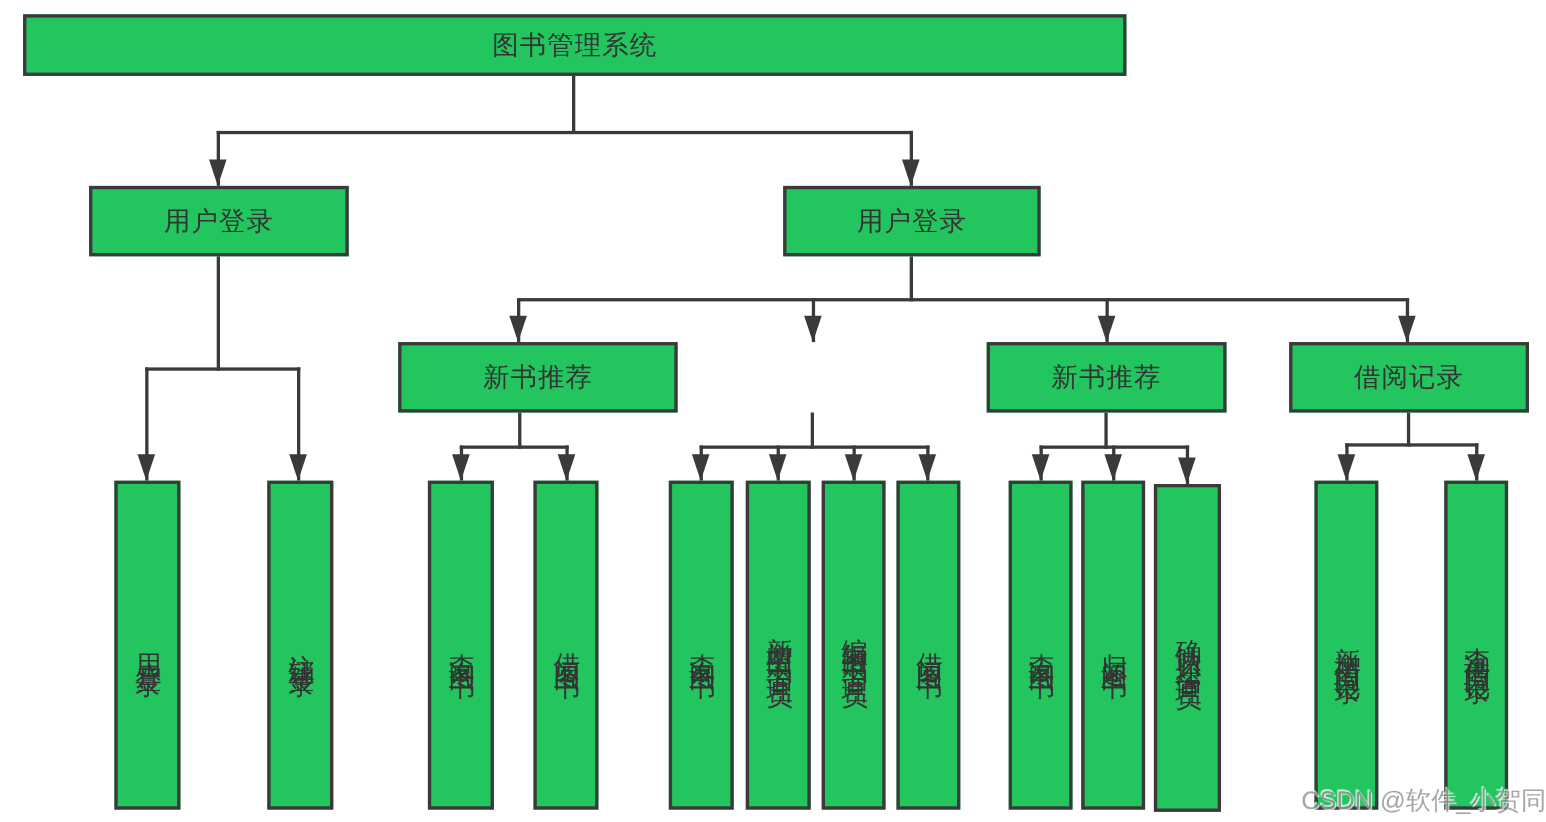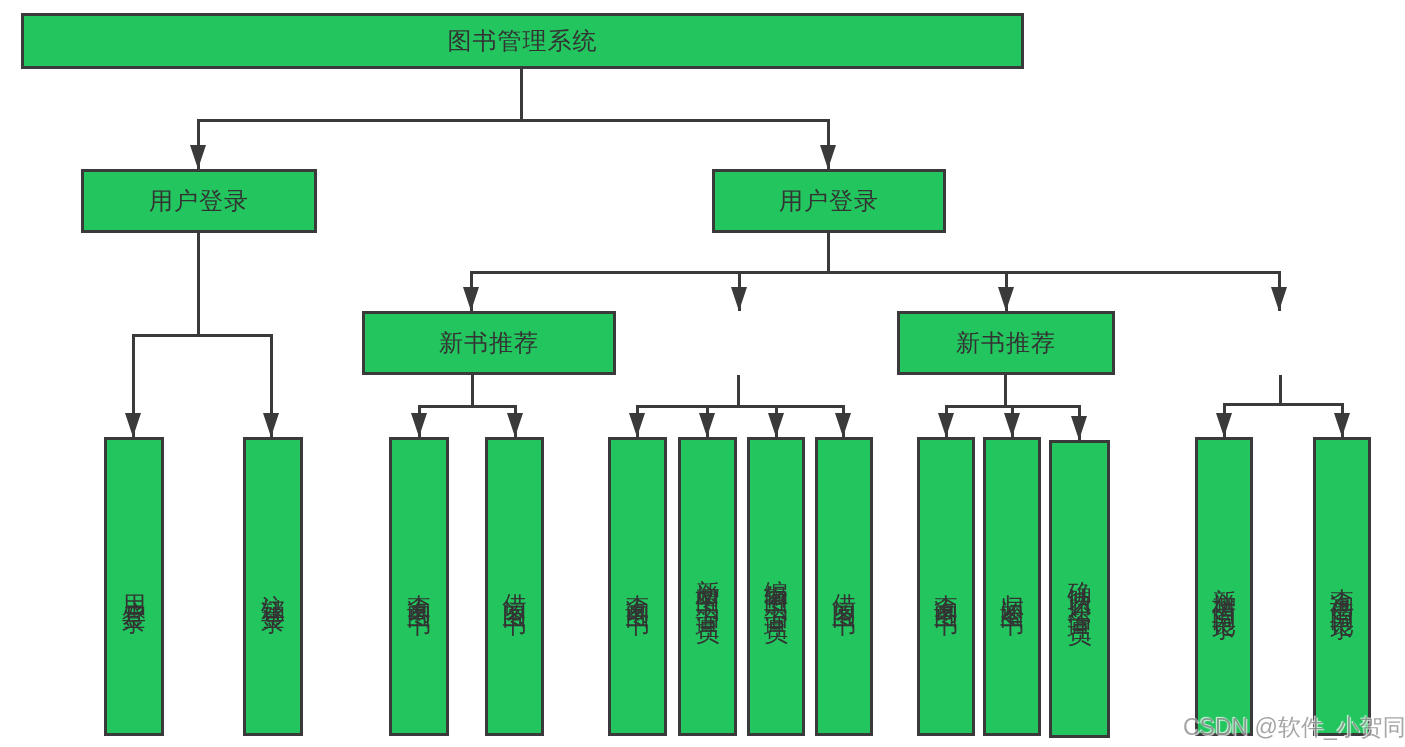--- a/index.html
+++ b/index.html
@@ -120,20 +120,23 @@
 
   <div class="box" style="left:362px;top:311px;width:254px;height:64px">
     <span class="htext">新书推荐</span>
   </div>
 
 
   <div class="box" style="left:897px;top:311px;width:218px;height:64px">
     <span class="htext">新书推荐</span>
   </div>
 
+  <div class="box" style="left:1172px;top:311px;width:218px;height:64px">
+    <span class="htext">借阅记录</span>
+  </div>
 
   <div class="box" style="left:104px;top:437px;width:60px;height:299px">
     <span class="vtext">用户登录</span>
   </div>
   <div class="box" style="left:243px;top:437px;width:60px;height:299px">
     <span class="vtext">注销登录</span>
   </div>
 
   <div class="box" style="left:389px;top:437px;width:60px;height:299px">
     <span class="vtext">查询图书</span>

